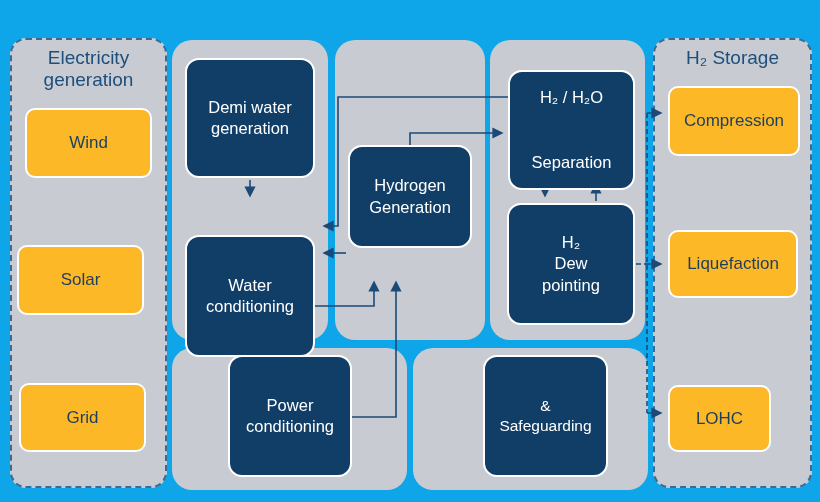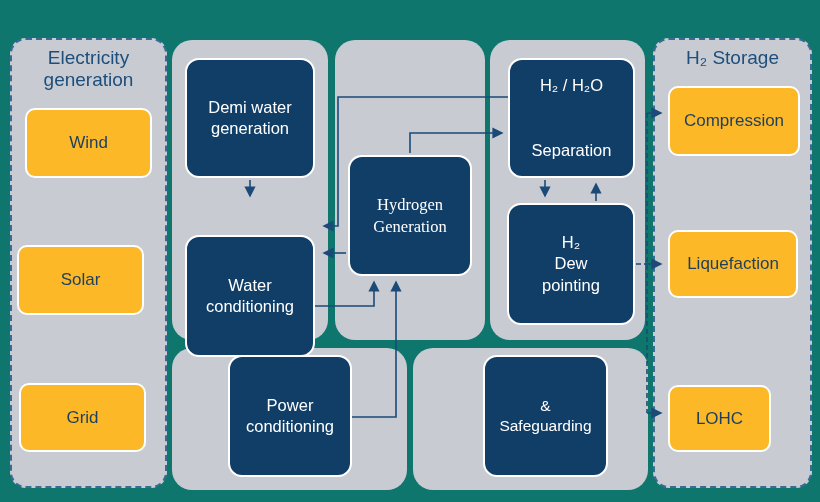--- a/index.html
+++ b/index.html
@@ -1,17 +1,17 @@
 <!DOCTYPE html>
 <html><head>
 <meta charset="utf-8">
 <style>
   html,body{margin:0;padding:0;}
   body{font-family:"Liberation Sans",sans-serif;background:#f5f6f7;}
-  #stage{position:relative;width:820px;height:502px;background:#0f766e;overflow:hidden;}
+  #stage{position:relative;width:820px;height:502px;background:#0ea5e9;overflow:hidden;}
 
   .panel-gray{position:absolute;background:#c8ccd2;border-radius:20px;}
   .panel-dashed{position:absolute;background:#c8ccd2;border:2px dashed #3c6a96;border-radius:16px;box-sizing:border-box;}
 
   .panel-title{color:#1d4e7c;font-size:19px;line-height:1.15;text-align:center;padding-top:7px;}
 
   .navy-box{position:absolute;background:#113e67;border:2px solid #ffffff;border-radius:14px;
             color:#ffffff;display:flex;flex-direction:column;align-items:center;justify-content:center;
             text-align:center;font-size:16.5px;line-height:1.3;box-sizing:border-box;}
   .yellow-box{position:absolute;background:#fcb826;border:2px solid #ffffff;border-radius:10px;
@@ -85,26 +85,26 @@
   <div class="navy-box" style="left:185px;top:58px;width:130px;height:120px;">
     <div>Demi water</div>
     <div>generation</div>
   </div>
 
   <div class="navy-box" style="left:185px;top:203px;width:130px;height:122px;margin-top:32px;">
     <div>Water</div>
     <div>conditioning</div>
   </div>
 
-  <div class="navy-box" style="left:348px;top:155px;width:124px;height:121px;font-family:Liberation Serif, serif;">
+  <div class="navy-box" style="left:348px;top:145px;width:124px;height:103px;">
     <div>Hydrogen</div>
     <div>Generation</div>
   </div>
 
-  <div class="navy-box" style="left:508px;top:58px;width:127px;height:120px;gap:44px;">
+  <div class="navy-box" style="left:508px;top:70px;width:127px;height:120px;gap:44px;">
     <div>H₂ / H₂O</div>
     <div>Separation</div>
   </div>
 
   <div class="navy-box" style="left:507px;top:203px;width:128px;height:122px;">
     <div class="gap-after">H₂</div>
     <div>Dew</div>
     <div>pointing</div>
   </div>
 

